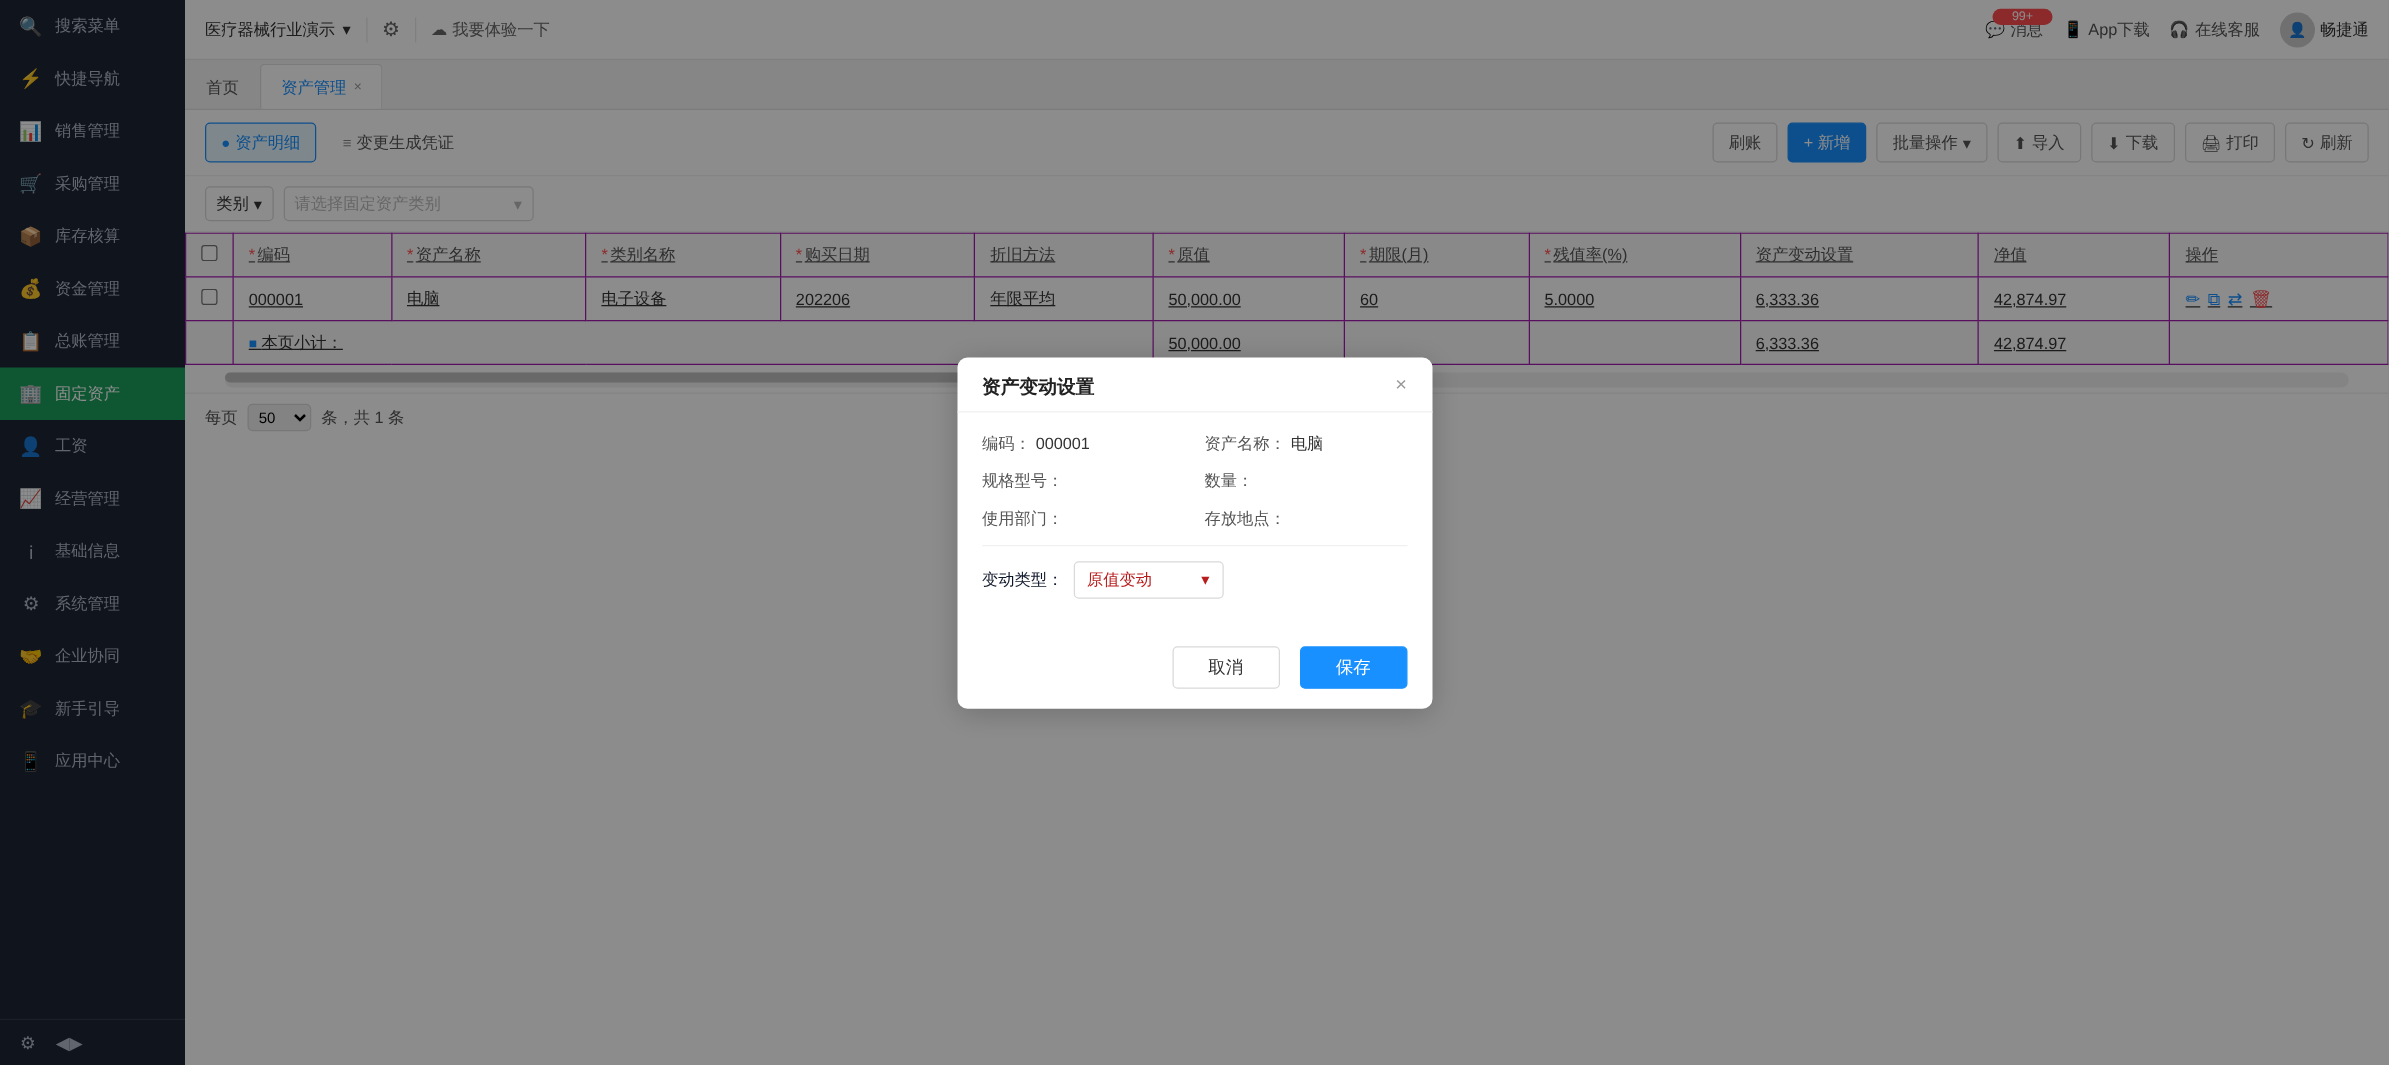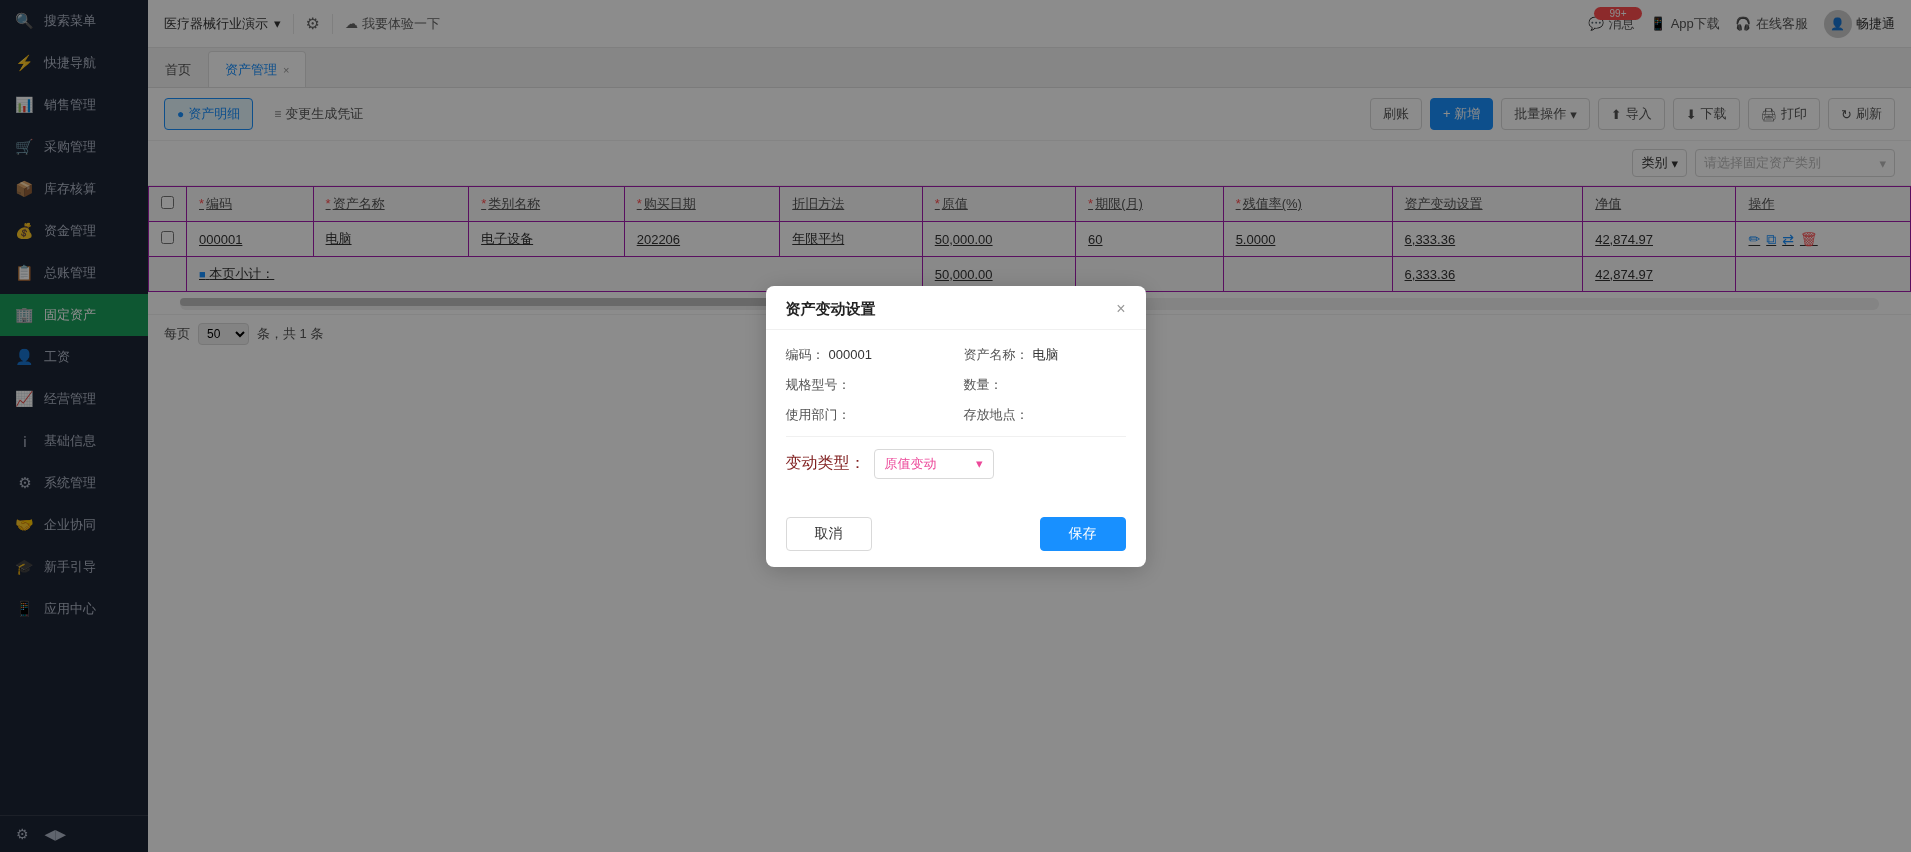--- a/index.html
+++ b/index.html
@@ -47,21 +47,21 @@
     
     .toolbar { padding: 10px 16px; display: flex; align-items: center; gap: 8px; border-bottom: 1px solid #f0f0f0; }
     .toolbar-tab { display: flex; align-items: center; gap: 4px; padding: 6px 12px; border-radius: 4px; cursor: pointer; font-size: 13px; }
     .toolbar-tab.active { background: #e6f7ff; color: #1890ff; border: 1px solid #1890ff; }
     .toolbar-tab.inactive { color: #555; border: 1px solid transparent; }
     .btn { padding: 6px 12px; border-radius: 4px; cursor: pointer; font-size: 13px; border: 1px solid #d9d9d9; background: #fff; color: #333; display: flex; align-items: center; gap: 4px; }
     .btn-primary { background: #1890ff; color: #fff; border-color: #1890ff; }
     .btn-outline { background: #fff; color: #555; }
 
     
-    .filter-row { padding: 8px 16px; display: flex; align-items: center; gap: 8px; border-bottom: 1px solid #f0f0f0; justify-content: flex-end; }
+    .filter-row { padding: 8px 16px; display: flex; align-items: center; gap: 8px; border-bottom: 1px solid #f0f0f0; }
     .filter-select { border: 1px solid #d9d9d9; border-radius: 4px; padding: 4px 8px; font-size: 13px; color: #333; background: #fff; display: flex; align-items: center; gap: 4px; cursor: pointer; }
     table { width: 100%; border-collapse: collapse; font-size: 13px; }
     thead tr { background: #fafafa; }
     th, td { border: 1px solid #a21caf; padding: 8px 12px; text-align: left; white-space: nowrap; text-decoration: underline; }
     th { color: #555; font-weight: 500; }
     td { color: #333; }
     .required-star { color: #ff4d4f; margin-right: 2px; }
     .checkbox-cell { width: 32px; text-align: center; }
     .action-icons { display: flex; gap: 6px; }
     .action-icon { color: #1890ff; cursor: pointer; font-size: 14px; }
@@ -84,27 +84,27 @@
     .modal-header { padding: 14px 20px 10px; display: flex; align-items: center; justify-content: space-between; border-bottom: 1px solid #f0f0f0; }
     .modal-title { font-size: 15px; font-weight: 600; color: #222; }
     .modal-close { color: #999; cursor: pointer; font-size: 16px; }
     .modal-body { padding: 16px 20px; }
     .modal-row { display: flex; gap: 16px; margin-bottom: 12px; }
     .modal-field { flex: 1; display: flex; align-items: center; gap: 4px; font-size: 13px; color: #555; }
     .modal-field-label { white-space: nowrap; }
     .modal-field-value { color: #333; font-weight: 500; }
     .modal-divider { border: none; border-top: 1px solid #f0f0f0; margin: 8px 0 12px; }
     .modal-select-row { display: flex; align-items: center; gap: 8px; margin-bottom: 12px; }
-    .modal-select-label { color: #7f1d1d; font-size: 16px; white-space: nowrap; }
-    .modal-select-box { display: flex; align-items: center; gap: 6px; border: 1px solid #d9d9d9; border-radius: 4px; padding: 5px 10px; font-size: 13px; color: #ec4899; cursor: pointer; background: #fff; min-width: 120px; }
+    .modal-select-label { color: #0f172a; font-size: 13px; white-space: nowrap; }
+    .modal-select-box { display: flex; align-items: center; gap: 6px; border: 1px solid #d9d9d9; border-radius: 4px; padding: 5px 10px; font-size: 13px; color: #b91c1c; cursor: pointer; background: #fff; min-width: 120px; }
     .modal-input-row { display: flex; align-items: center; gap: 8px; margin-bottom: 8px; }
     .modal-input { border: 1px solid #d9d9d9; border-radius: 4px; padding: 5px 10px; font-size: 13px; color: #333; background: #fff; }
     .modal-input.required-input { border-color: #ff4d4f; }
     .modal-input::placeholder { color: #bbb; }
-    .modal-footer { padding: 10px 20px 16px; display: flex; justify-content: space-between; gap: 6px; }
+    .modal-footer { padding: 10px 20px 16px; display: flex; justify-content: flex-end; gap: 16px; }
     .modal-btn { padding: 7px 28px; border-radius: 4px; font-size: 14px; cursor: pointer; border: 1px solid #d9d9d9; }
     .modal-btn-cancel { background: #fff; color: #333; }
     .modal-btn-save { background: #1890ff; color: #fff; border-color: #1890ff; }
 
     
     .right-panel { width: 36px; background: #f5f5f5; border-left: 1px solid #e8e8e8; display: flex; flex-direction: column; align-items: center; padding: 8px 0; gap: 4px; }
   </style>
 </head>
 <body>
 

